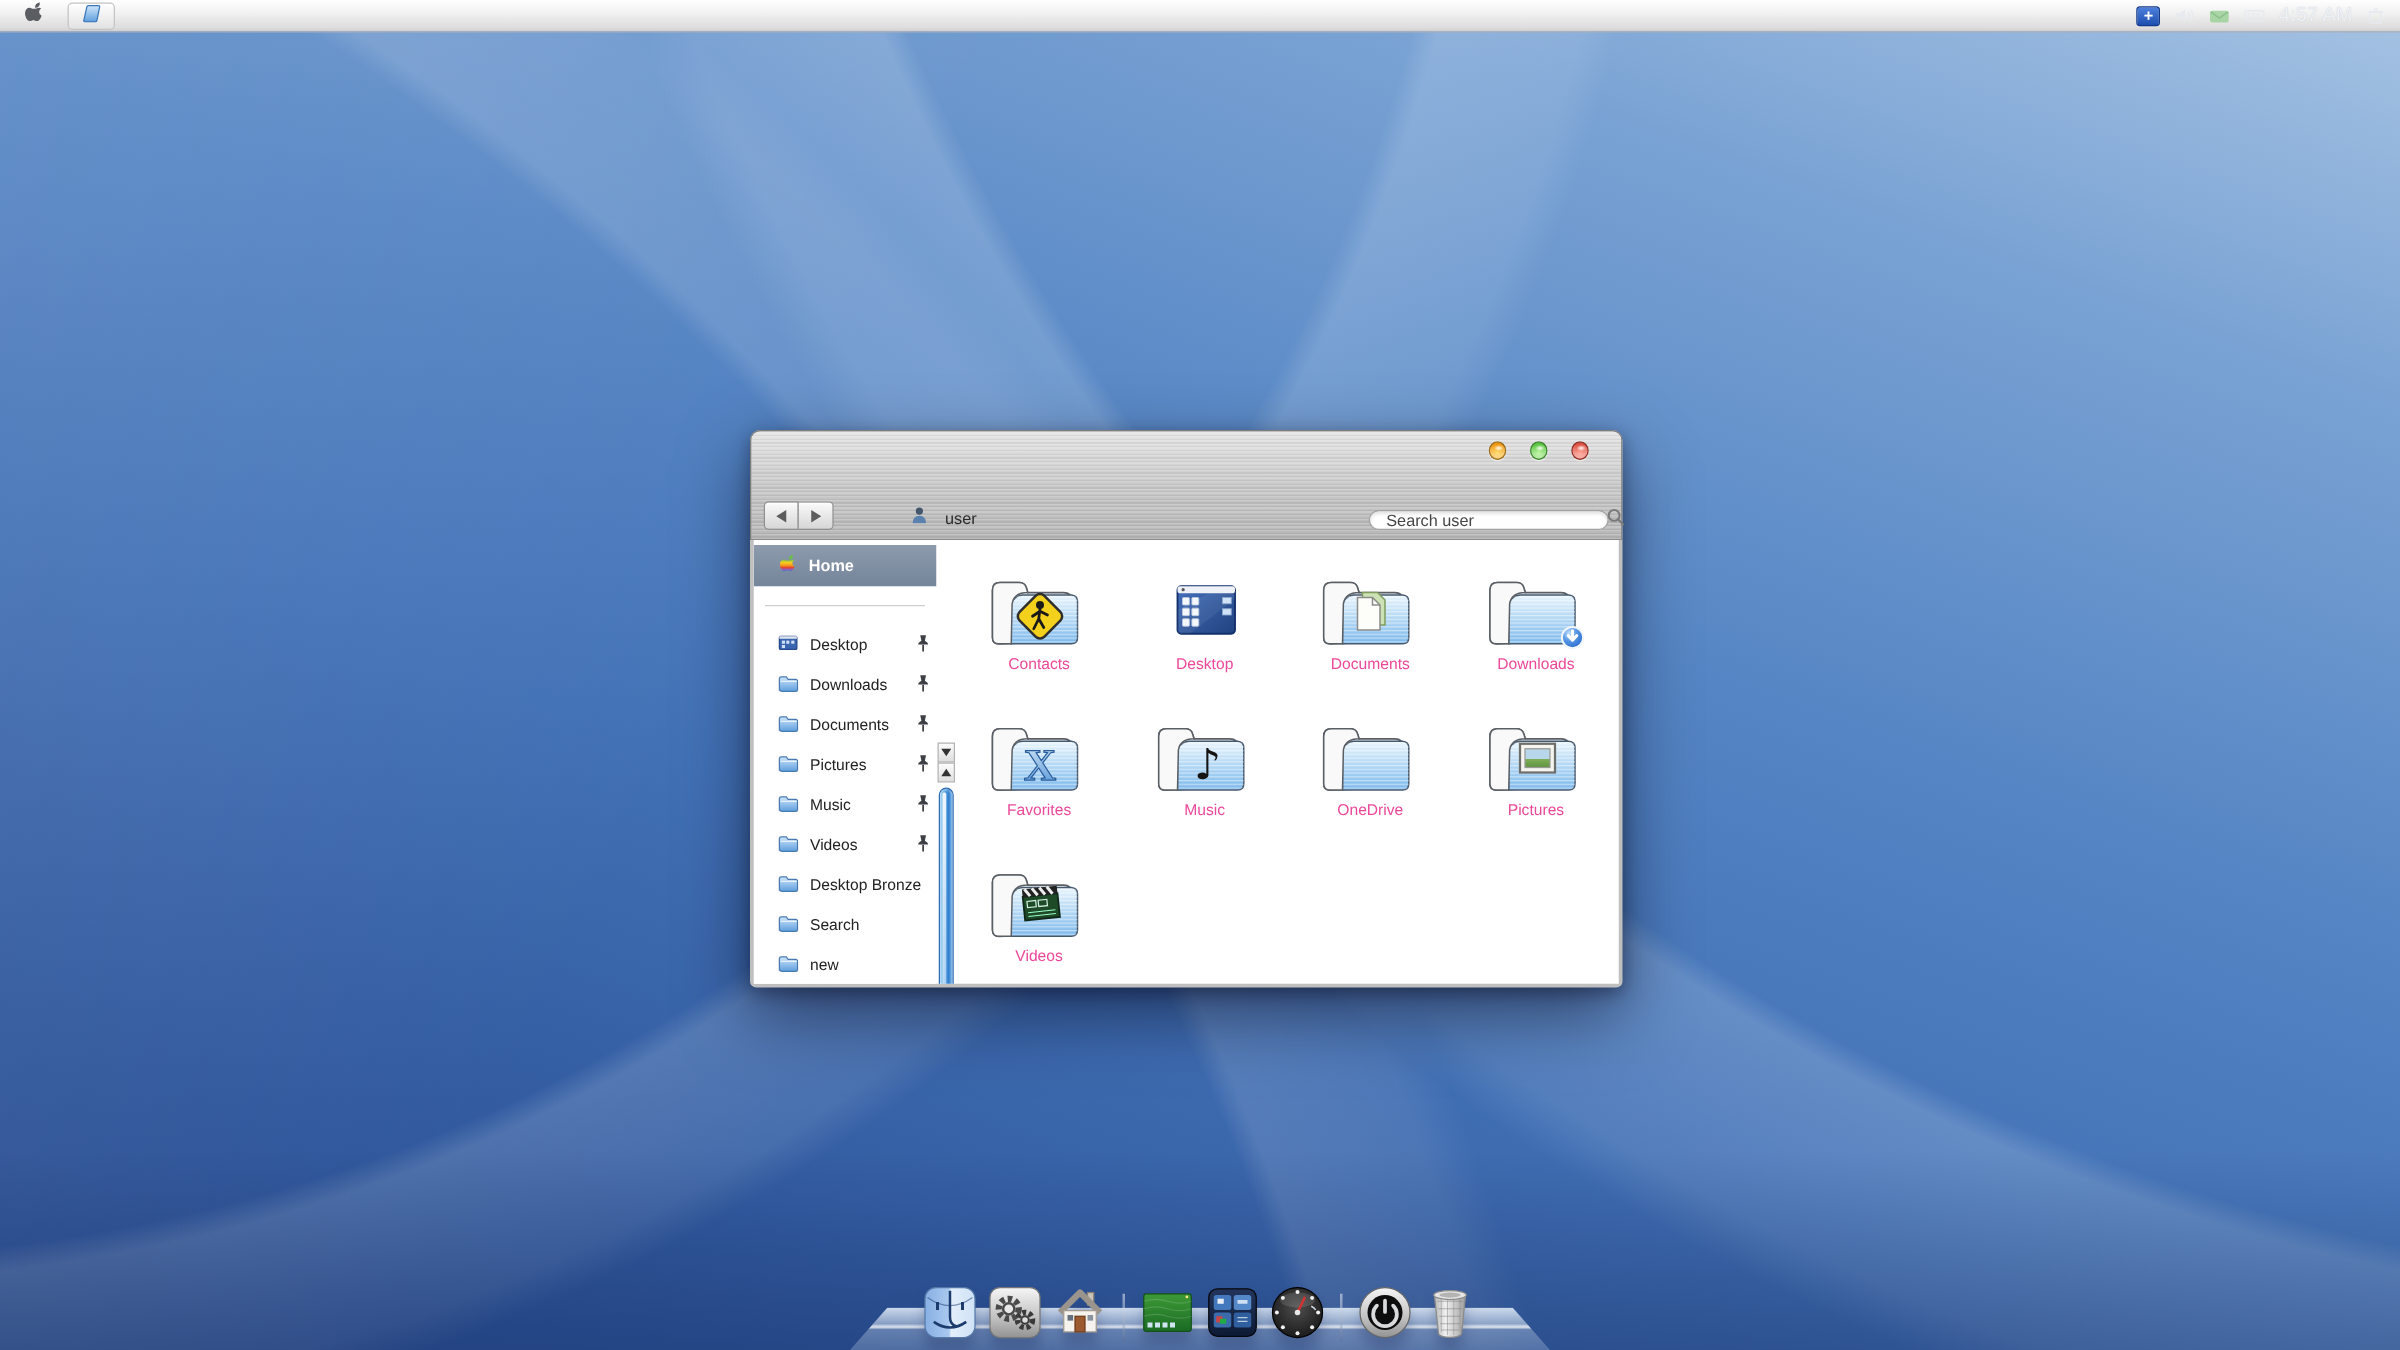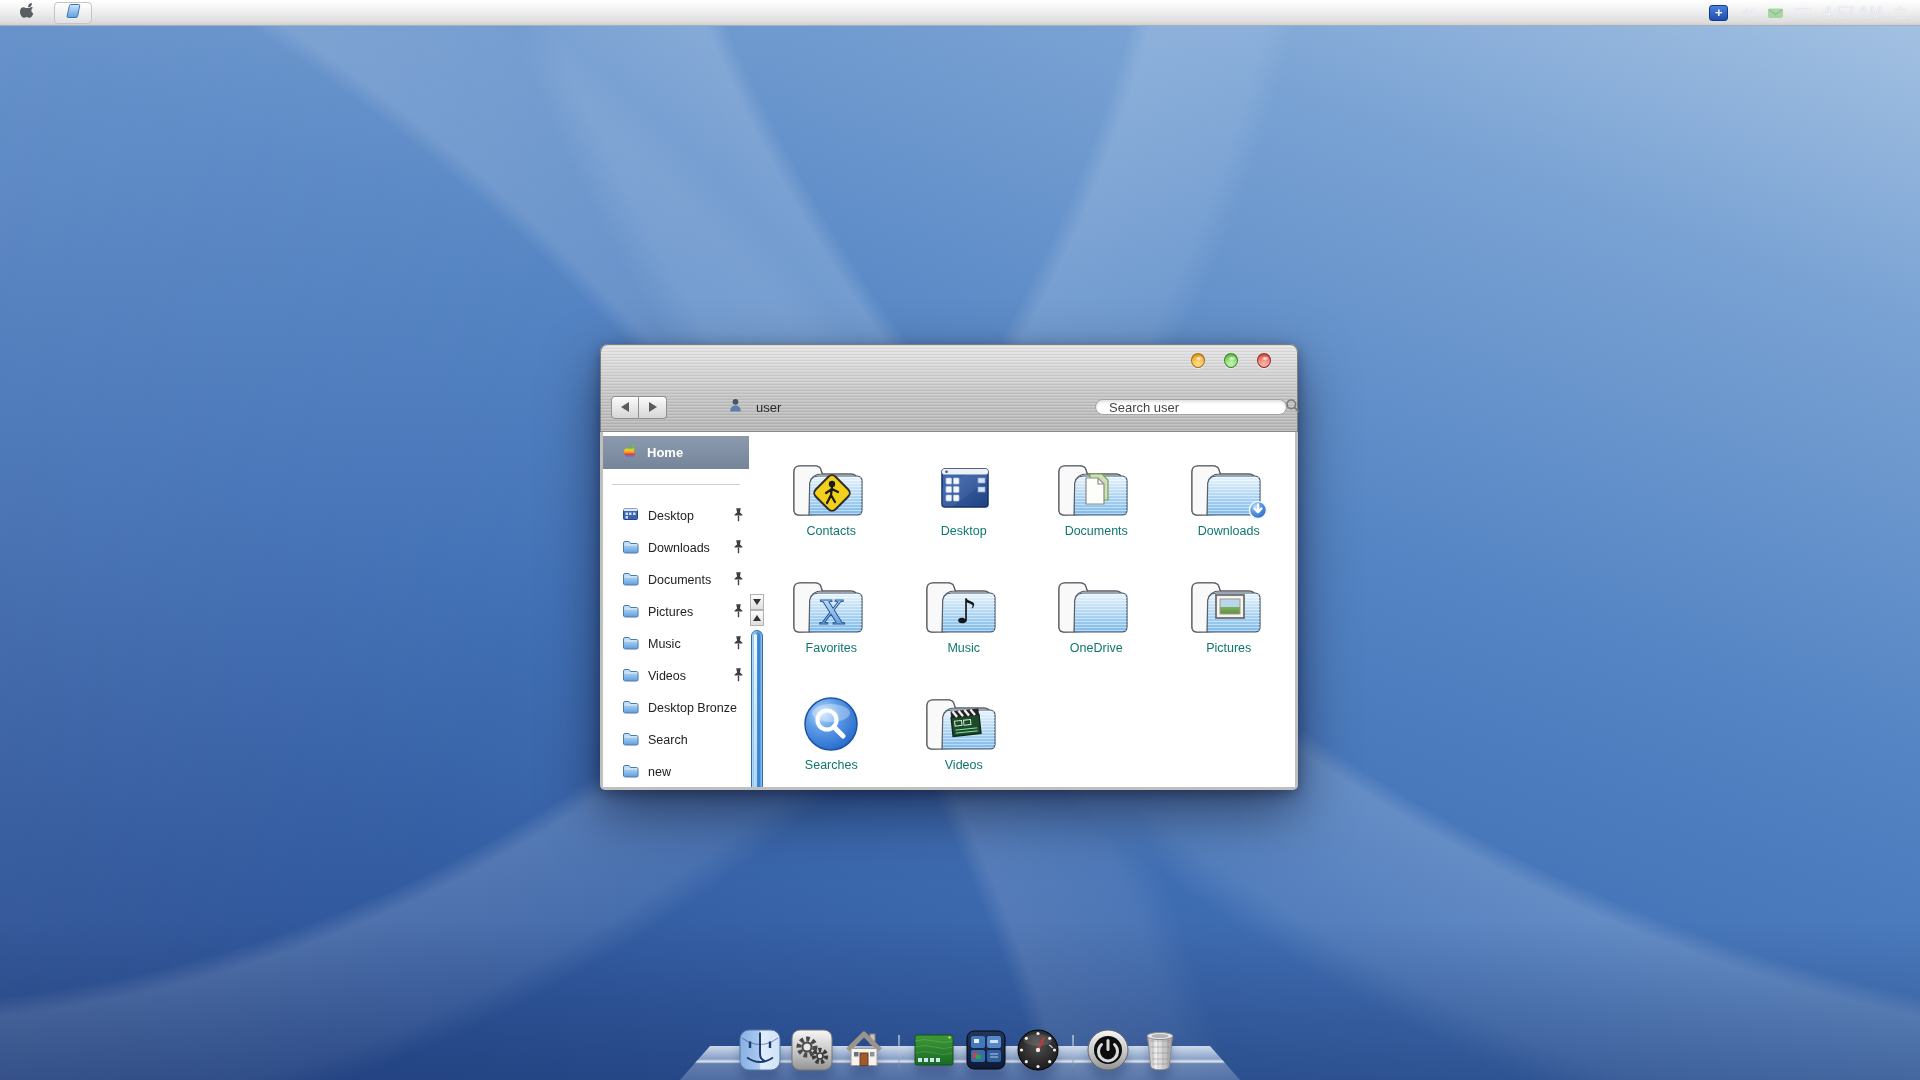--- a/index.html
+++ b/index.html
@@ -44,21 +44,21 @@
   }
   .lights { position:absolute; top:8px; right:26px; display:flex; gap:19px; }
   .light { width:14px; height:15px; border-radius:50%; position:relative; border:1px solid rgba(90,70,20,.55);
     box-shadow:inset 0 -3px 4px rgba(255,255,255,.45), 0 1px 1px rgba(255,255,255,.6); }
   .light::after { content:""; position:absolute; left:2.5px; top:1.5px; width:8px; height:5px; border-radius:50%;
     background:radial-gradient(rgba(255,255,255,.95), rgba(255,255,255,0) 70%); }
   .light.orange { background:radial-gradient(circle at 50% 65%, #ffd95e, #f0960e 70%, #c77508); }
   .light.green  { background:radial-gradient(circle at 50% 65%, #b8f59a, #58c43e 70%, #3e9a2a); border-color:rgba(30,80,20,.55); }
   .light.red    { background:radial-gradient(circle at 50% 65%, #ff9d8f, #dd4f41 70%, #b03327); border-color:rgba(90,20,15,.6); }
 
-  .toolbar { position:absolute; left:10px; right:10px; bottom:7px; height:34px; display:flex; align-items:center; }
+  .toolbar { position:absolute; left:10px; right:10px; bottom:7px; height:34px; display:flex; align-items:flex-end; }
   .navgroup { display:flex; }
   .navbtn { width:28px; height:23px; border:1px solid #909090; background:linear-gradient(#fbfbfb,#d6d6d6);
     display:flex; align-items:center; justify-content:center; box-shadow:inset 0 1px 0 #fff; }
   .navbtn.back { border-radius:4px 0 0 4px; }
   .navbtn.fwd  { border-radius:0 4px 4px 0; border-left:none; }
   .tri-l { width:0; height:0; border-top:5px solid transparent; border-bottom:5px solid transparent; border-right:8px solid #5c5c5c; }
   .tri-r { width:0; height:0; border-top:5px solid transparent; border-bottom:5px solid transparent; border-left:8px solid #5c5c5c; }
   .address { display:flex; align-items:center; margin-left:62px; gap:14px; }
   .address-label { font-size:13px; color:#2b2b2b; }
   .searchbox { margin-left:auto; width:192px; height:16px; border-radius:16px; background:#fff;
@@ -87,21 +87,21 @@
   .scr-thumb { position:absolute; left:1px; width:12px; top:20px; height:272px; border-radius:7px;
     border:1px solid #2f6cb4; background:linear-gradient(90deg,#9dd0f2,#54a0e2 45%,#2e7ccc 70%,#6fb0e8);
     box-shadow:inset 0 0 3px rgba(255,255,255,.7); }
   .scr-thumb::after { content:""; position:absolute; left:2px; top:3px; bottom:3px; width:3px; border-radius:3px;
     background:linear-gradient(rgba(255,255,255,.9),rgba(255,255,255,.2)); }
 
   
   .main { flex:1; display:grid; grid-template-columns:repeat(4,1fr); grid-auto-rows:117px; padding-top:6px; }
   .grid-item { display:flex; flex-direction:column; align-items:center; justify-content:flex-start; padding-top:4px; }
   .big-ico { height:80px; display:flex; align-items:flex-end; justify-content:center; }
-  .grid-label { font-size:12.5px; color:#0f766e; margin-top:3px; }
+  .grid-label { font-size:12.5px; color:#ec4899; margin-top:3px; }
 
   
   .dock { position:absolute; left:50%; bottom:0; transform:translateX(-50%); width:600px; height:70px; z-index:40; }
   .shelf { position:absolute; bottom:0; left:20px; width:560px; height:34px;
     clip-path:polygon(30px 0, 530px 0, 560px 34px, 0 34px);
     background:linear-gradient(180deg, rgba(222,233,246,.9) 0%, rgba(188,205,228,.65) 38%, rgba(255,255,255,.85) 46%, rgba(148,170,204,.55) 52%, rgba(130,155,195,.45) 100%); }
   .dock-icons { position:absolute; bottom:7px; left:50%; transform:translateX(-50%); display:flex; align-items:flex-end; gap:6px; }
   .dock-icon { width:46px; height:46px; display:flex; align-items:flex-end; justify-content:center;
     filter:drop-shadow(0 10px 5px rgba(20,40,90,.28)); }
   .dock-sep { width:2px; height:38px; margin:0 5px; background:linear-gradient(rgba(255,255,255,.5),rgba(90,110,150,.45)); }
@@ -486,31 +486,20 @@
               <path d="M10 62 q-5 0 -5 -5 V19 q0 -6 6 -6 h15 q5 0 6 4 l1.2 4 q-11 0 -12.5 9 L20 62 z" fill="#f8f9f8" stroke="#5a5f66" stroke-width="1.2"></path>
               <rect x="29" y="25" width="28" height="23" fill="#f4f4f0" stroke="#6e6e6a" stroke-width="1.8"></rect>
               <rect x="33" y="29" width="20" height="15" fill="url(#landg)" stroke="#9a9a96" stroke-width="1"></rect>
             </svg>
           </div>
           <div class="grid-label">Pictures</div>
         </div>
         <div class="grid-item">
           <div class="big-ico">
             <svg width="84" height="68" viewBox="0 0 84 68">
-              <circle cx="42" cy="37" r="26" fill="url(#ballg)" stroke="#1b55a8" stroke-width="1.5"></circle>
-              <ellipse cx="42" cy="26" rx="19" ry="9" fill="rgba(255,255,255,.32)"></ellipse>
-              <circle cx="38" cy="33" r="9.5" fill="none" stroke="#fff" stroke-width="4.2"></circle>
-              <path d="M45 40 L54 49" stroke="#fff" stroke-width="5" stroke-linecap="round"></path>
-            </svg>
-          </div>
-          <div class="grid-label">Searches</div>
-        </div>
-        <div class="grid-item">
-          <div class="big-ico">
-            <svg width="84" height="68" viewBox="0 0 84 68">
               <path d="M10 62 q-5 0 -5 -5 V19 q0 -6 6 -6 h15 q5 0 6 4 l1.2 4 H62 q6 0 6 6 v28 q0 5 -5 5 z" fill="#eef3f7" stroke="#5a5f66" stroke-width="1.4"></path>
               <path d="M20 62 V33 q0 -9 9 -10 h39 q5 .5 5 5 v29 q0 5 -5 5 z" fill="url(#fgrad)" stroke="#47596e" stroke-width="1.2"></path>
               <path d="M20 62 V33 q0 -9 9 -10 h39 q5 .5 5 5 v29 q0 5 -5 5 z" fill="url(#pinstripe)"></path>
               <path d="M10 62 q-5 0 -5 -5 V19 q0 -6 6 -6 h15 q5 0 6 4 l1.2 4 q-11 0 -12.5 9 L20 62 z" fill="#f8f9f8" stroke="#5a5f66" stroke-width="1.2"></path>
               <g transform="rotate(-6 44 38)">
                 <rect x="30" y="29" width="28" height="19" fill="#1e4a28" stroke="#10281a" stroke-width="1.4"></rect>
                 <rect x="30" y="23" width="28" height="6.5" fill="#222"></rect>
                 <path d="M32 23 l4 6 M38 23 l4 6 M44 23 l4 6 M50 23 l4 6" stroke="#eeeeee" stroke-width="2.4"></path>
                 <rect x="33" y="33" width="7" height="5" fill="none" stroke="#cfeedd" stroke-width="1"></rect>
                 <rect x="42" y="33" width="7" height="5" fill="none" stroke="#cfeedd" stroke-width="1"></rect>

